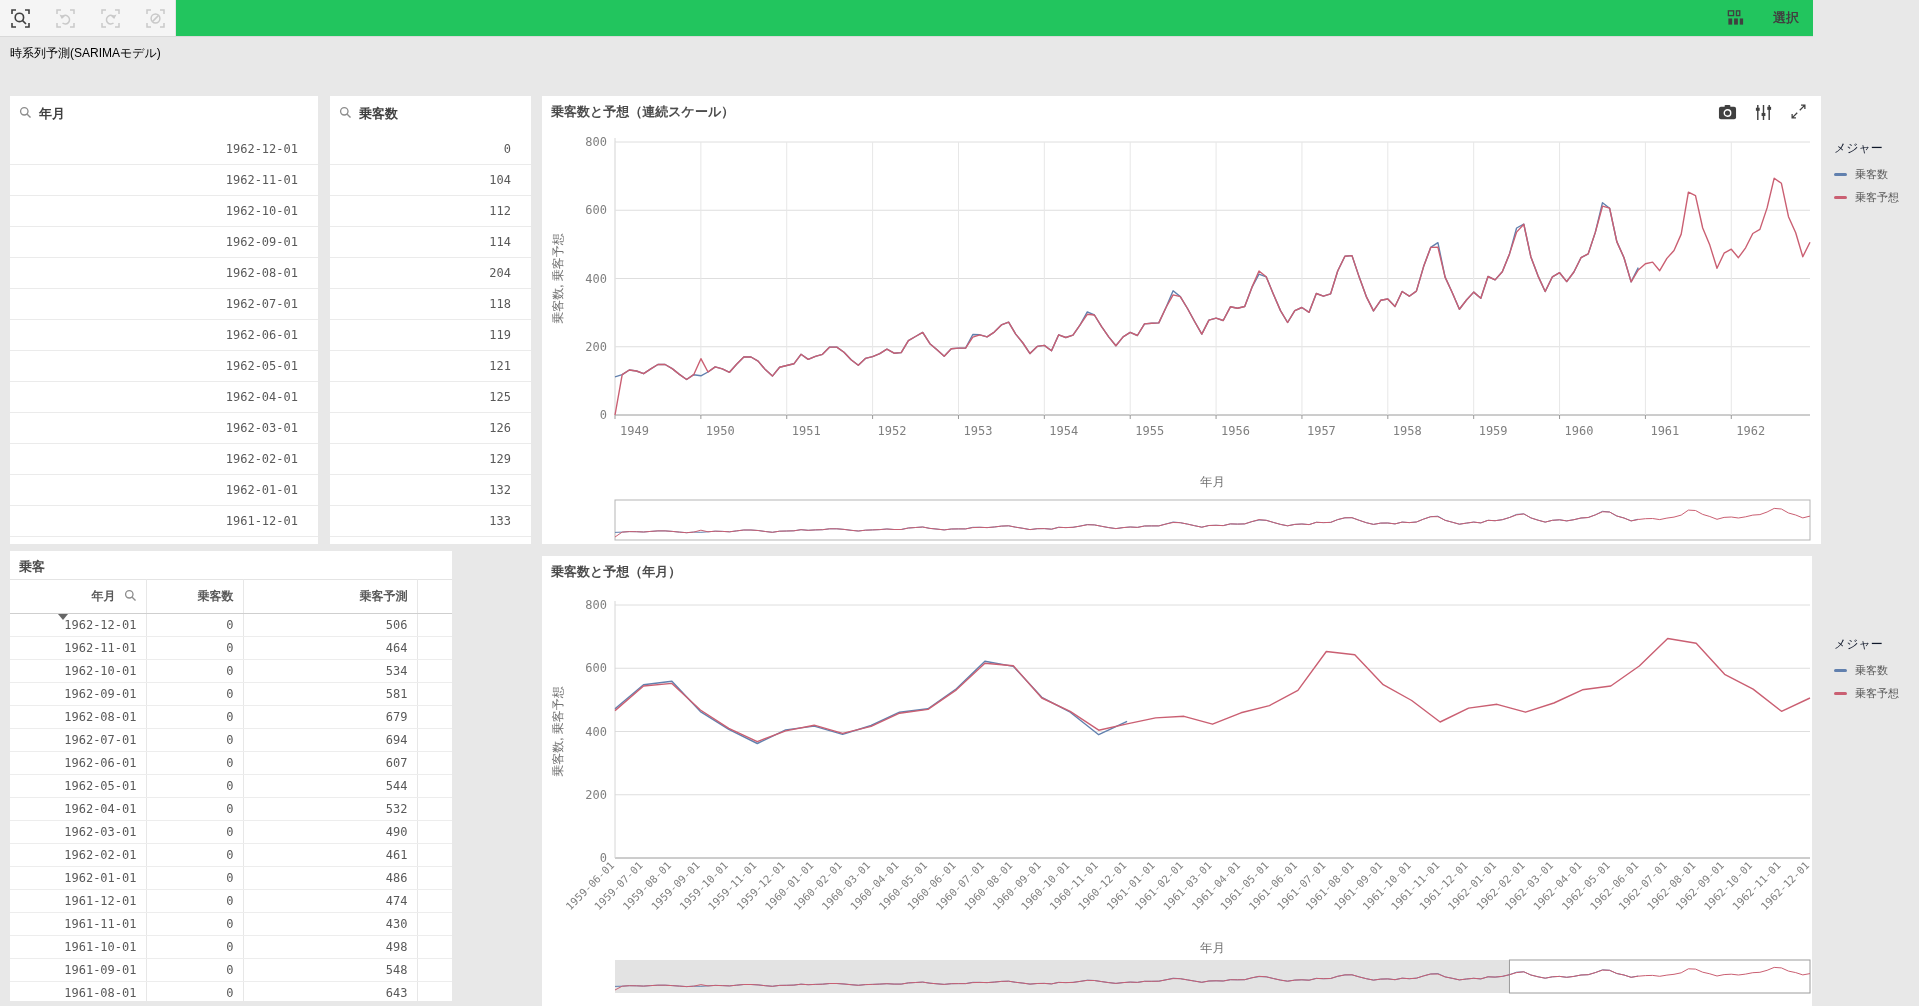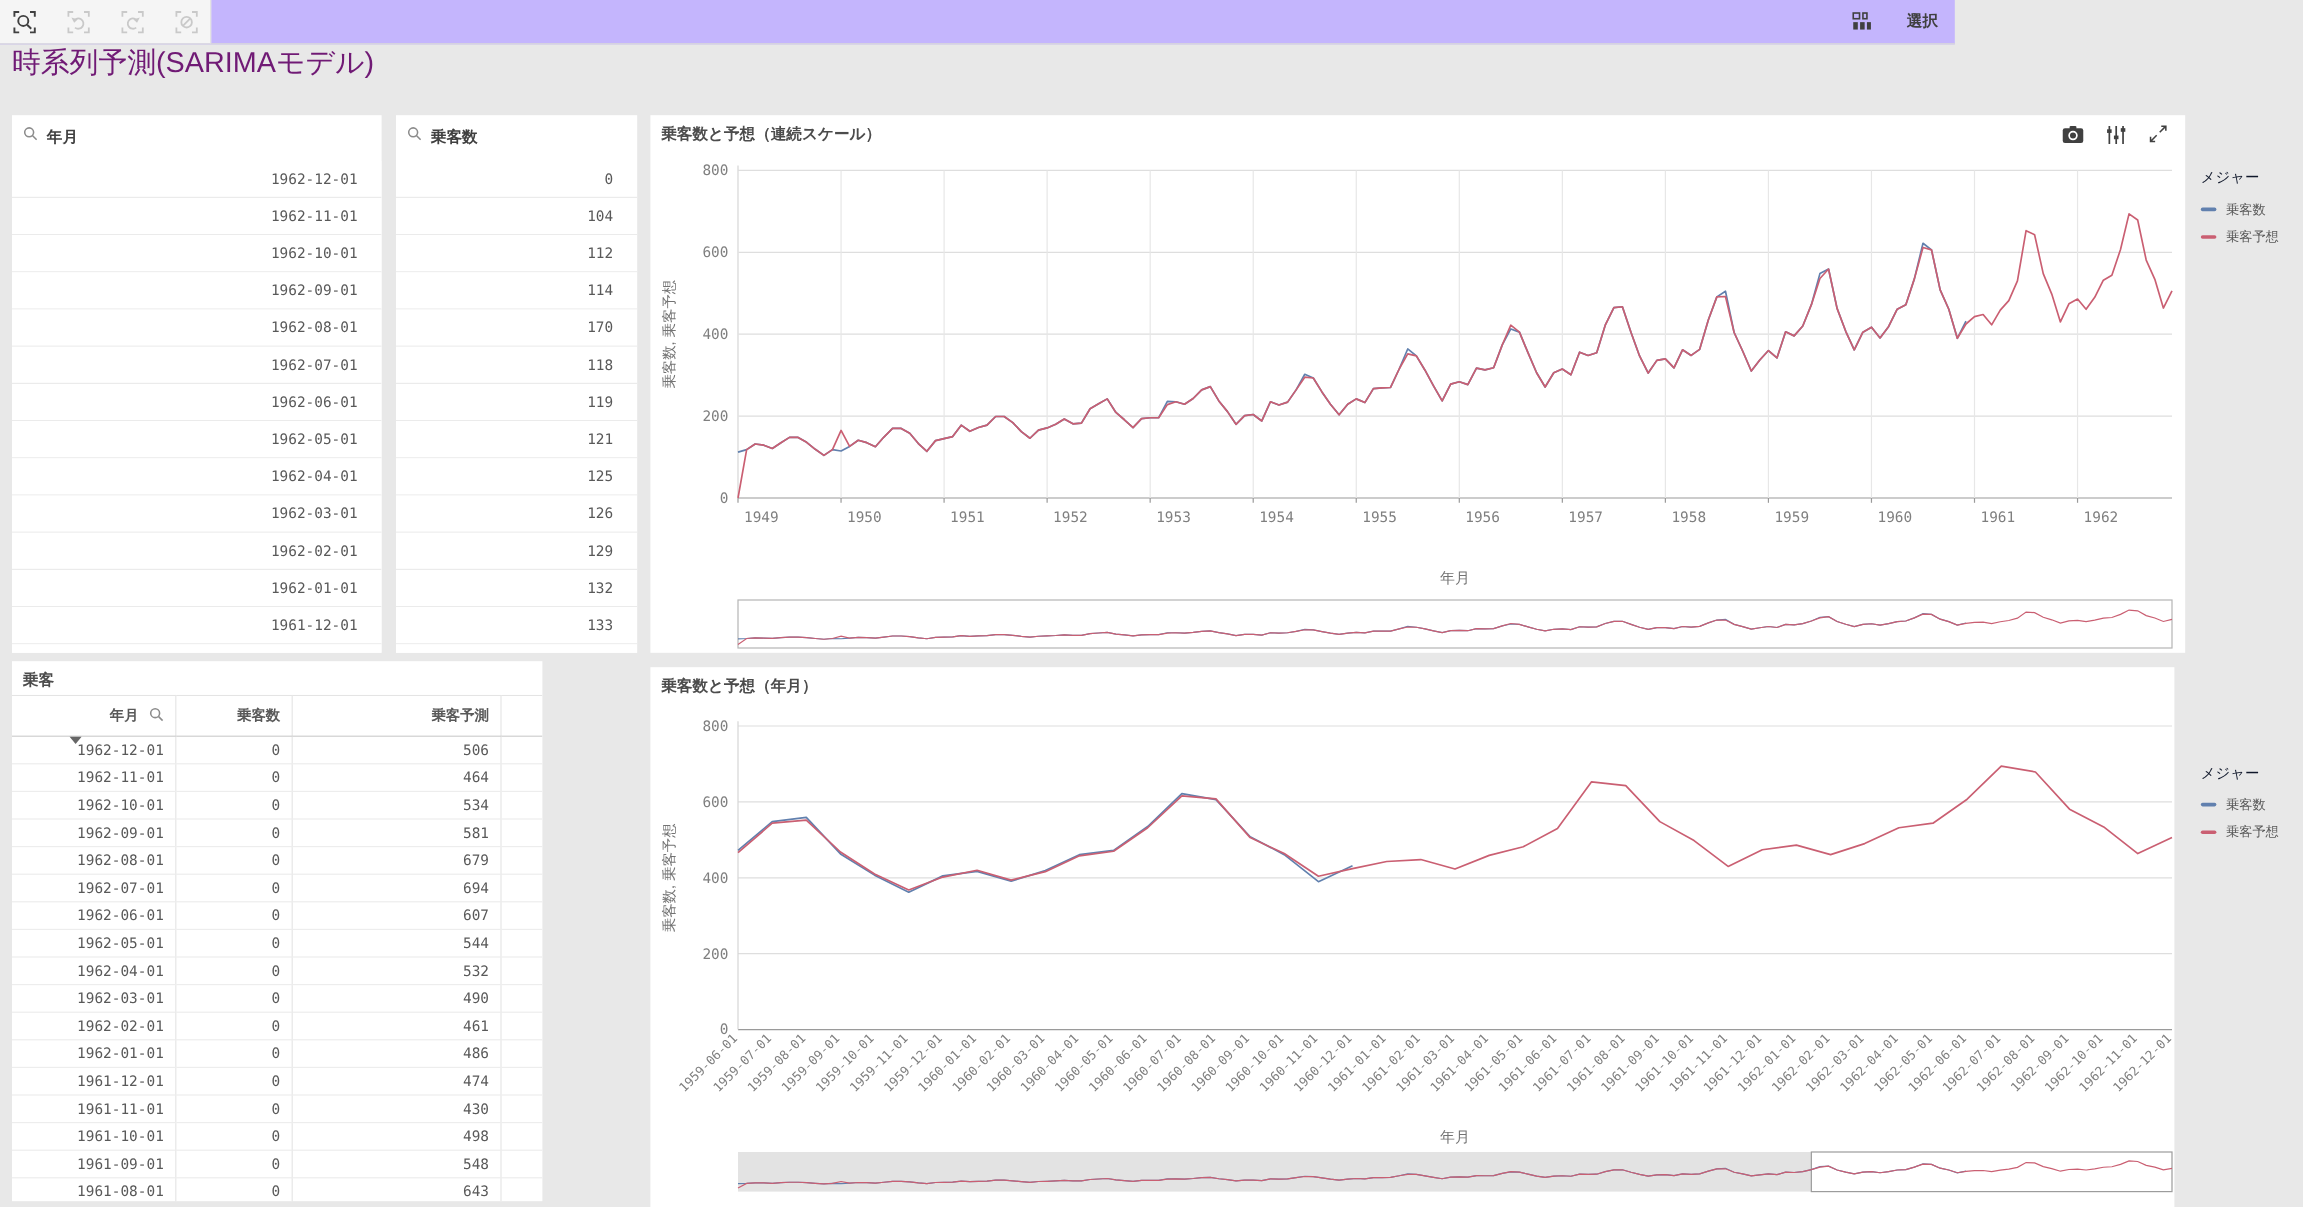--- a/index.html
+++ b/index.html
@@ -4,27 +4,27 @@
 <style>
   html,body{margin:0;padding:0;}
   body{
     width:1919px;height:1006px;overflow:hidden;position:relative;
     background:#e8e8e8;
     font-family:"Liberation Sans", sans-serif;
     -webkit-font-smoothing:antialiased;
   }
   .mono{font-family:"DejaVu Sans Mono", monospace;}
   
-  .toolbar{position:absolute;left:0;top:0;width:1629px;height:36px;background:#c4b5fd;border-bottom:1px solid #d9d9d9;text-decoration:underline;}
+  .toolbar{position:absolute;left:0;top:0;width:1813px;height:36px;background:#22c55e;border-bottom:1px solid #d9d9d9;text-decoration:underline;}
   .toolbar-left{position:absolute;left:0;top:0;width:176px;height:36px;background:#f5f5f5;border-right:1px solid #e3e3e3;display:flex;align-items:center;gap:24px;padding-left:10px;box-sizing:border-box;}
   .tb-icon{width:21px;height:21px;display:inline-block;cursor:pointer;}
   .toolbar-right{position:absolute;right:0;top:0;height:36px;display:flex;align-items:center;gap:26px;padding-right:14px;}
   .sel-label{font-size:13px;color:#404040;font-weight:700;cursor:pointer;}
   
-  .sheet-title{position:absolute;left:10px;top:36px;font-size:24px;color:#701a75;line-height:34px;text-align:center;}
+  .sheet-title{position:absolute;left:10px;top:36px;font-size:12px;color:#000000;line-height:34px;text-align:center;}
   
   .panel{position:absolute;background:#ffffff;}
   .panel-title{position:absolute;left:9px;top:7px;font-size:13px;font-weight:700;color:#4c4c4c;white-space:nowrap;}
   
   .lb-head{position:absolute;left:0;top:0;right:0;height:36px;display:flex;align-items:center;padding-left:9px;box-sizing:border-box;gap:7px;cursor:pointer;}
   .lb-title{font-size:13px;font-weight:700;color:#404040;}
   .lb-rows{position:absolute;left:0;top:38px;right:0;bottom:0;overflow:hidden;}
   .lb-row{height:30px;border-bottom:1px solid #ebebeb;display:flex;align-items:center;justify-content:flex-end;padding-right:20px;box-sizing:content-box;font-size:12px;color:#595959;background:#fff;cursor:pointer;}
   
   .tbl-wrap{position:absolute;left:0;top:28px;right:0;bottom:0;overflow:hidden;}
@@ -147,21 +147,21 @@
           </g>
         </svg>
     </span>
     <span class="lb-title">乗客数</span>
   </div>
   <div class="lb-rows mono">
       <div class="lb-row">0</div>
       <div class="lb-row">104</div>
       <div class="lb-row">112</div>
       <div class="lb-row">114</div>
-      <div class="lb-row">170</div>
+      <div class="lb-row">204</div>
       <div class="lb-row">118</div>
       <div class="lb-row">119</div>
       <div class="lb-row">121</div>
       <div class="lb-row">125</div>
       <div class="lb-row">126</div>
       <div class="lb-row">129</div>
       <div class="lb-row">132</div>
       <div class="lb-row">133</div>
       <div class="lb-row">135</div>
     </div>

